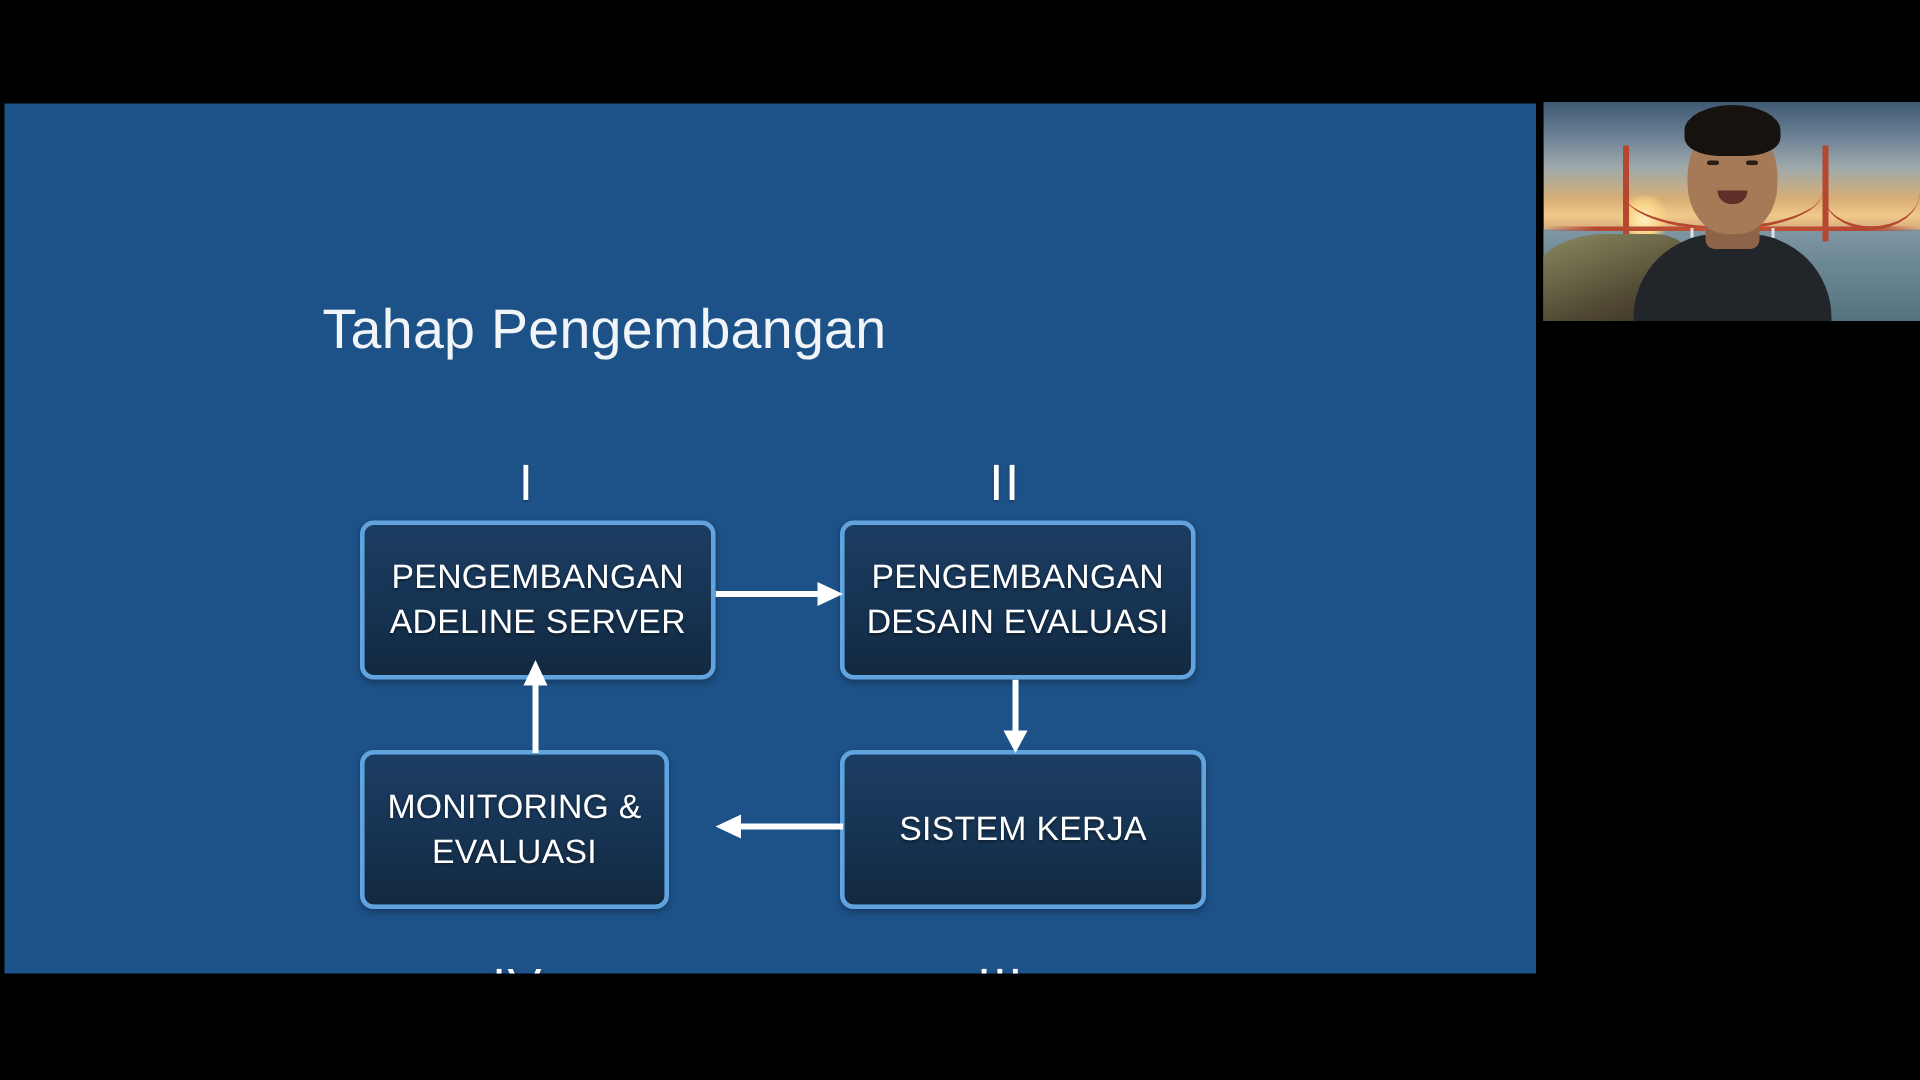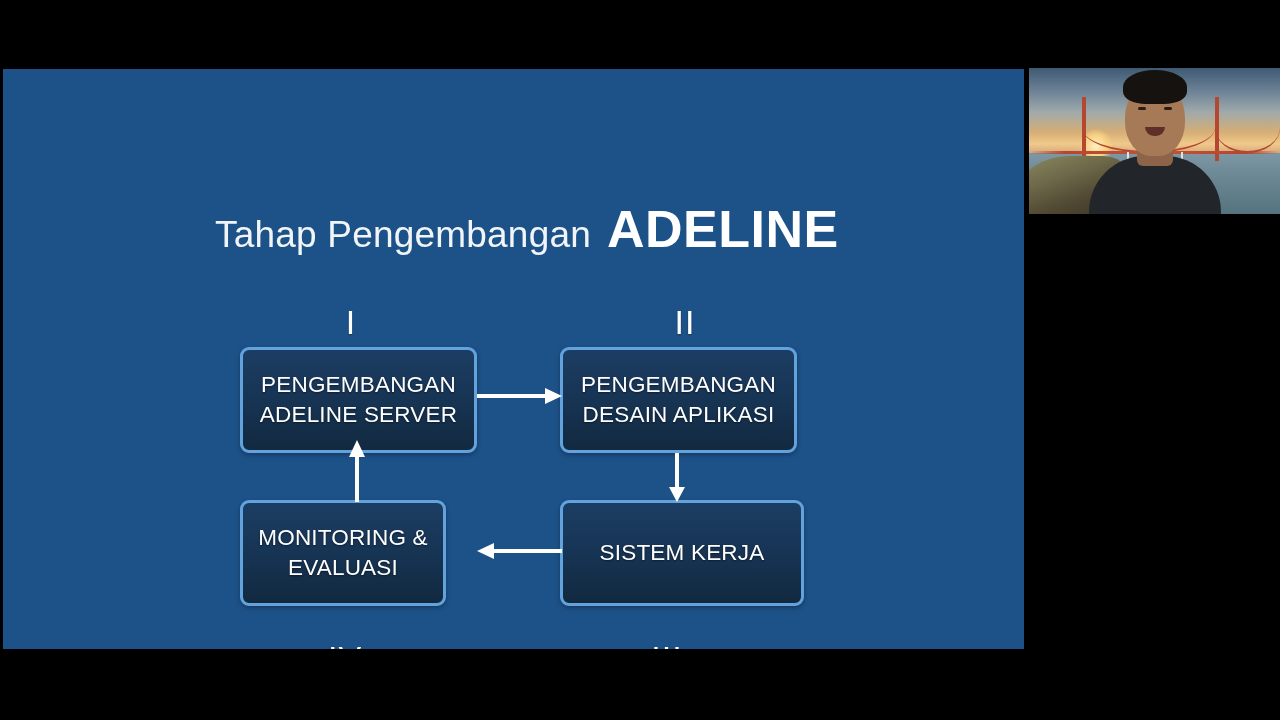--- a/index.html
+++ b/index.html
@@ -85,21 +85,21 @@
   .numeral {
     position: absolute;
     color: #ffffff;
     font-size: 34px;
     font-weight: 400;
     letter-spacing: 1px;
     text-align: center;
     text-shadow: 0 1px 2px rgba(0,0,0,0.35);
   }
   #num-1 { left: 308px; top: 234px; width: 80px; }
-  #num-2 { left: 642px; top: 234px; width: 80px; }
+  #num-2 { left: 627px; top: 234px; width: 80px; }
   #num-4 { left: 302px; top: 570px; width: 80px; }
   #num-3 { left: 624px; top: 570px; width: 80px; }
 
   
   .arrow { position: absolute; }
   #arrow-right { left: 474px; top: 316px; width: 85px; height: 22px; }
   #arrow-down  { left: 663px; top: 384px; width: 22px; height: 49px; }
   #arrow-left  { left: 474px; top: 471px; width: 85px; height: 22px; }
   #arrow-up    { left: 343px; top: 371px; width: 22px; height: 62px; }
 
@@ -246,39 +246,38 @@
 </style>
 </head>
 <body>
 
 <div id="screen">
 
   <div id="slide">
 
     <div id="title-block">
       <span id="title-prefix">Tahap Pengembangan</span>
-      <span id="title-brand">ADELINE</span>
     </div>
 
     <div class="numeral" id="num-1">I</div>
     <div class="numeral" id="num-2">II</div>
     <div class="numeral" id="num-3">III</div>
     <div class="numeral" id="num-4">IV</div>
 
     <div class="proc-box" id="box-1">
       <div class="proc-label">
         <div>PENGEMBANGAN</div>
         <div>ADELINE SERVER</div>
       </div>
     </div>
 
     <div class="proc-box" id="box-2">
       <div class="proc-label">
         <div>PENGEMBANGAN</div>
-        <div>DESAIN APLIKASI</div>
+        <div>DESAIN EVALUASI</div>
       </div>
     </div>
 
     <div class="proc-box" id="box-3">
       <div class="proc-label">
         <div>SISTEM KERJA</div>
       </div>
     </div>
 
     <div class="proc-box" id="box-4">

